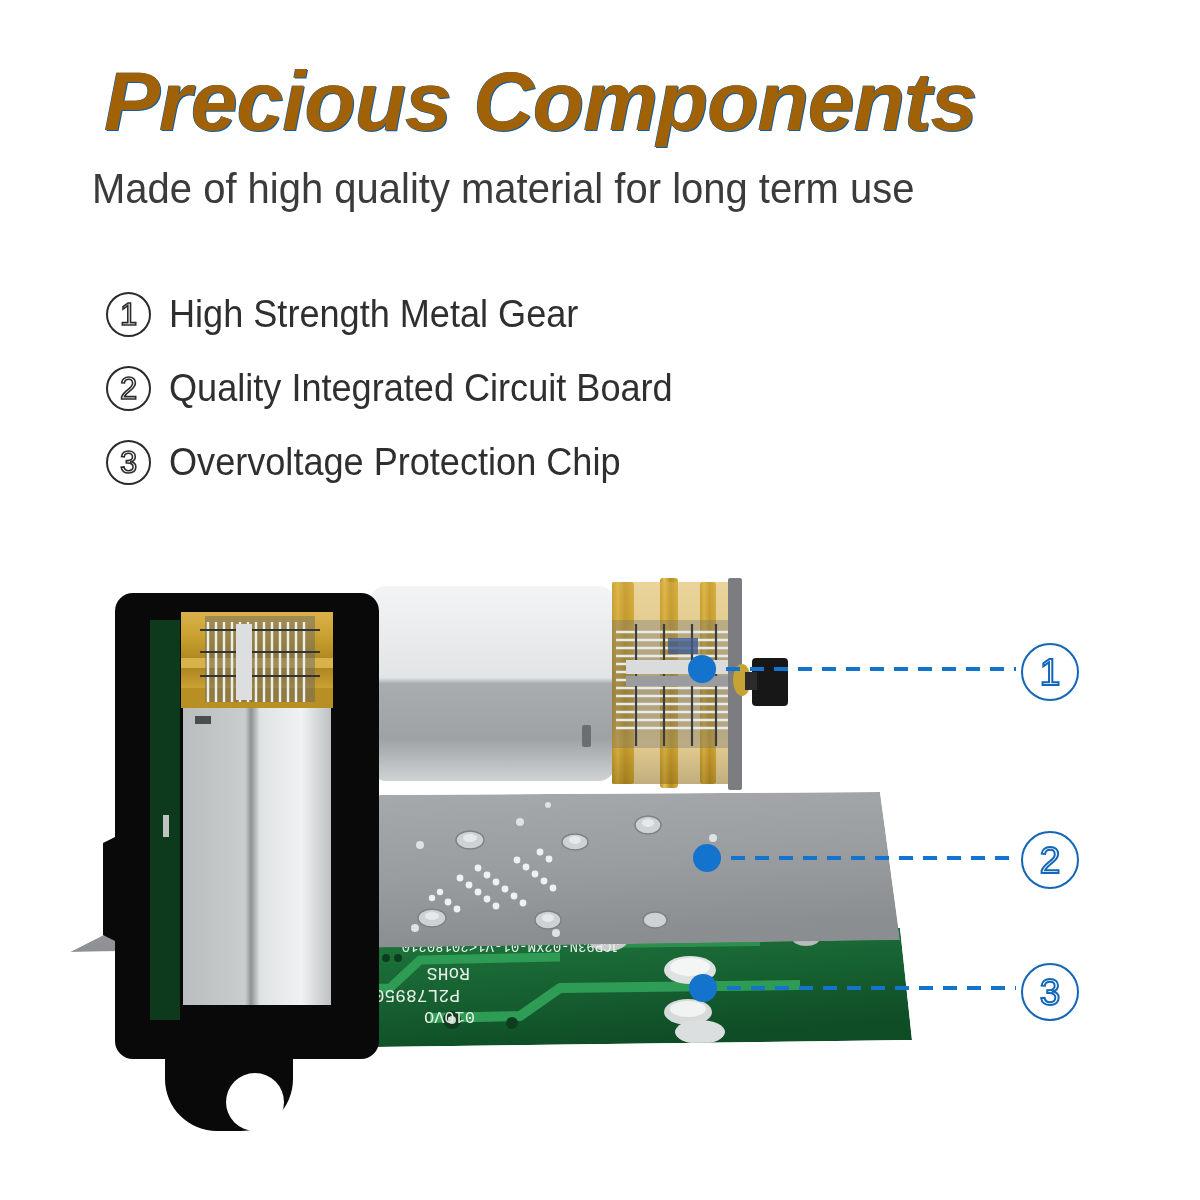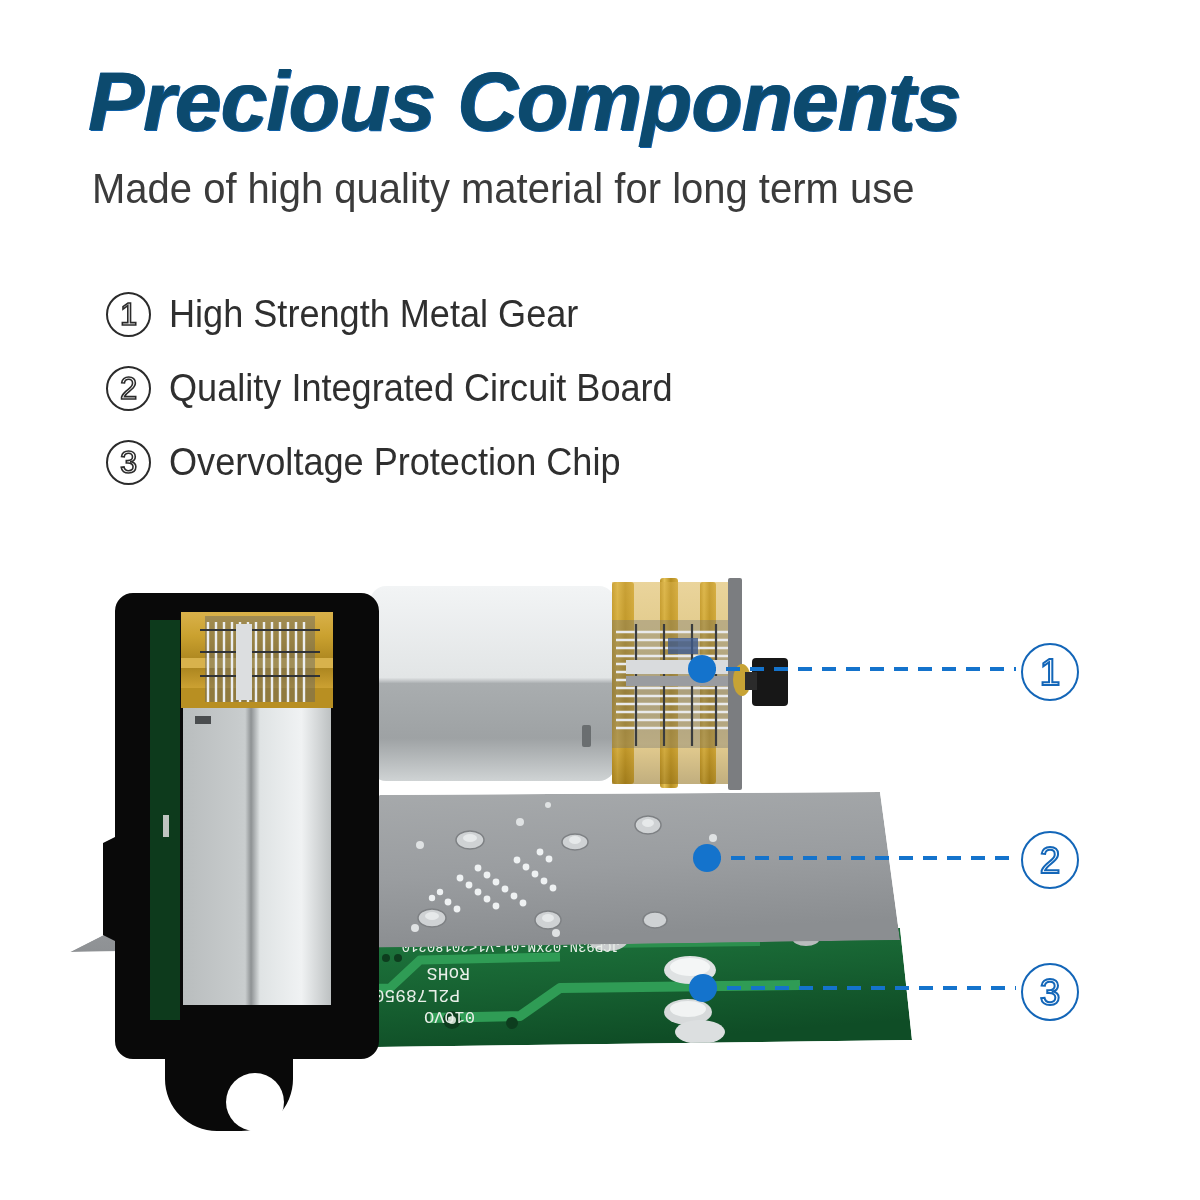--- a/index.html
+++ b/index.html
@@ -12,28 +12,28 @@
   }
   #page {
     position: relative;
     width: 1200px; height: 1200px;
     background: #ffffff;
   }
 
   
   .title {
     position: absolute;
-    left: 88px; top: 56px;
+    left: 104px; top: 56px;
     width: 1070px;
     font-size: 84px;
     line-height: 90px;
     font-weight: bold;
     font-style: italic;
     letter-spacing: -1px;
-    color: #0c4a6e;
+    color: #a16207;
     text-shadow: 1px 1px 0 #0d5ea6, -0.5px -0.5px 0 #0d5ea6;
     white-space: nowrap;
   }
   .subtitle {
     position: absolute;
     left: 92px; top: 162px;
     width: 1060px;
     font-size: 43px;
     line-height: 52px;
     font-weight: 400;

